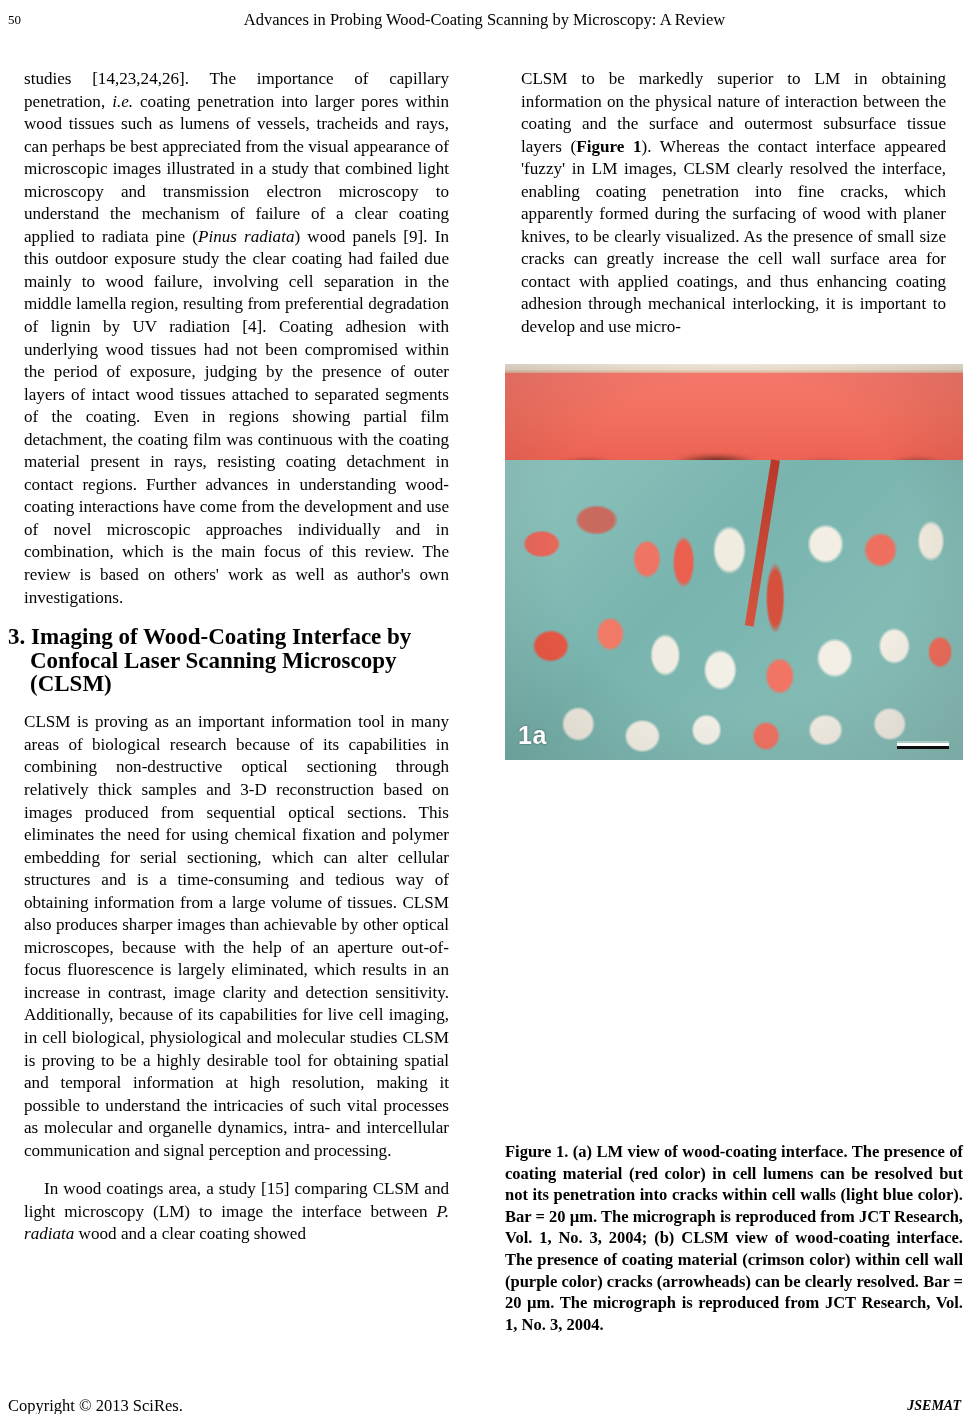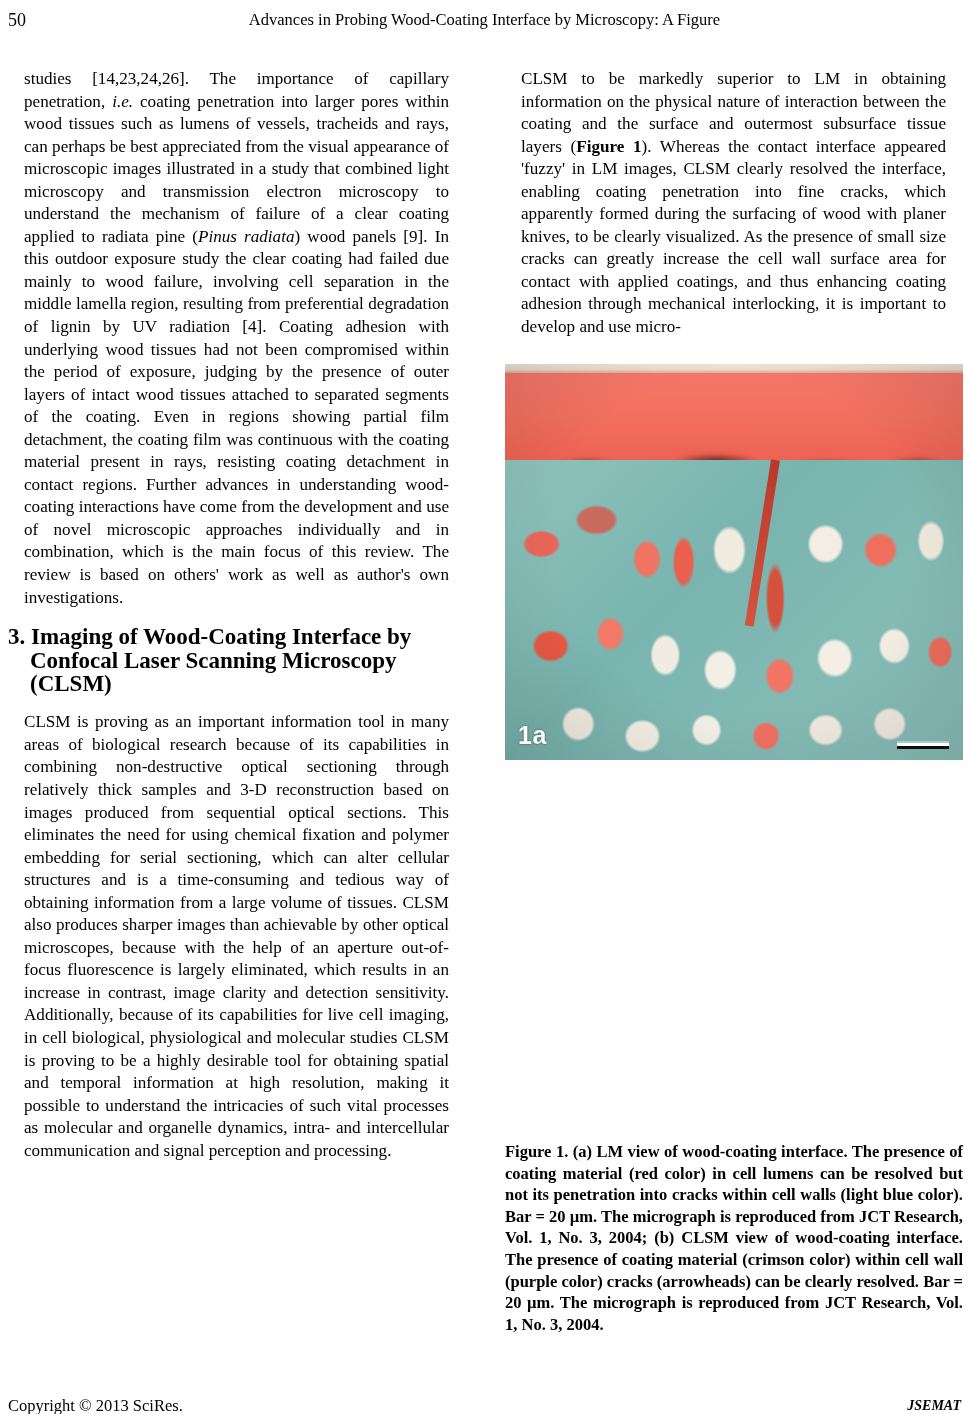--- a/index.html
+++ b/index.html
@@ -26,21 +26,21 @@
   
   .runhead {
     position: absolute;
     left: 0; top: 10px;
     width: 969px;
     height: 24px;
   }
   .runhead .folio {
     position: absolute;
     left: 8px; top: 0;
-    font-size: 18px;
+    font-size: 13px;
     line-height: 20px;
   }
   .runhead .title {
     position: absolute;
     left: 0; top: 0;
     width: 969px;
     text-align: center;
     font-size: 16.5px;
     line-height: 20px;
   }
@@ -298,31 +298,32 @@
     margin-left: 12px;
   }
 </style>
 </head>
 <body>
 
 <div class="page">
 
   <div class="runhead">
     <span class="folio">50</span>
-    <span class="title">Advances in Probing Wood-Coating Interface by Microscopy: A Figure</span>
+    <span class="title">Advances in Probing Wood-Coating Scanning by Microscopy: A Review</span>
   </div>
 
   <div class="col col-left">
 
     <p class="body"><span>studies [14,23,24,26]. The importance of capillary penetration, </span><i>i.e.</i><span> coating penetration into larger pores within wood tissues such as lumens of vessels, tracheids and rays, can perhaps be best appreciated from the visual appearance of microscopic images illustrated in a study that combined light microscopy and transmission electron microscopy to understand the mechanism of failure of a clear coating applied to radiata pine (</span><i>Pinus radiata</i><span>) wood panels [9]. In this outdoor exposure study the clear coating had failed due mainly to wood failure, involving cell separation in the middle lamella region, resulting from preferential degradation of lignin by UV radiation [4]. Coating adhesion with underlying wood tissues had not been compromised within the period of exposure, judging by the presence of outer layers of intact wood tissues attached to separated segments of the coating. Even in regions showing partial film detachment, the coating film was continuous with the coating material present in rays, resisting coating detachment in contact regions. Further advances in understanding wood-coating interactions have come from the development and use of novel microscopic approaches individually and in combination, which is the main focus of this review. The review is based on others' work as well as author's own investigations.</span></p>
 
     <h2 class="section">3. Imaging of Wood-Coating Interface by Confocal Laser Scanning Microscopy (CLSM)</h2>
 
     <p class="body">CLSM is proving as an important information tool in many areas of biological research because of its capabilities in combining non-destructive optical sectioning through relatively thick samples and 3-D reconstruction based on images produced from sequential optical sections. This eliminates the need for using chemical fixation and polymer embedding for serial sectioning, which can alter cellular structures and is a time-consuming and tedious way of obtaining information from a large volume of tissues. CLSM also produces sharper images than achievable by other optical microscopes, because with the help of an aperture out-of-focus fluorescence is largely eliminated, which results in an increase in contrast, image clarity and detection sensitivity. Additionally, because of its capabilities for live cell imaging, in cell biological, physiological and molecular studies CLSM is proving to be a highly desirable tool for obtaining spatial and temporal information at high resolution, making it possible to understand the intricacies of such vital processes as molecular and organelle dynamics, intra- and intercellular communication and signal perception and processing.</p>
 
+    <p class="body indent"><span>In wood coatings area, a study [15] comparing CLSM and light microscopy (LM) to image the interface between </span><i>P. radiata</i><span> wood and a clear coating showed</span></p>
   </div>
 
   <div class="col col-right">
     <p class="body"><span>CLSM to be markedly superior to LM in obtaining information on the physical nature of interaction between the coating and the surface and outermost subsurface tissue layers (</span><b>Figure 1</b><span>). Whereas the contact interface appeared 'fuzzy' in LM images, CLSM clearly resolved the interface, enabling coating penetration into fine cracks, which apparently formed during the surfacing of wood with planer knives, to be clearly visualized. As the presence of small size cracks can greatly increase the cell wall surface area for contact with applied coatings, and thus enhancing coating adhesion through mechanical interlocking, it is important to develop and use micro-</span></p>
   </div>
 
   <div class="figure-block">
 
     <div class="fig fig-a">
       <div class="topstrip"></div>

